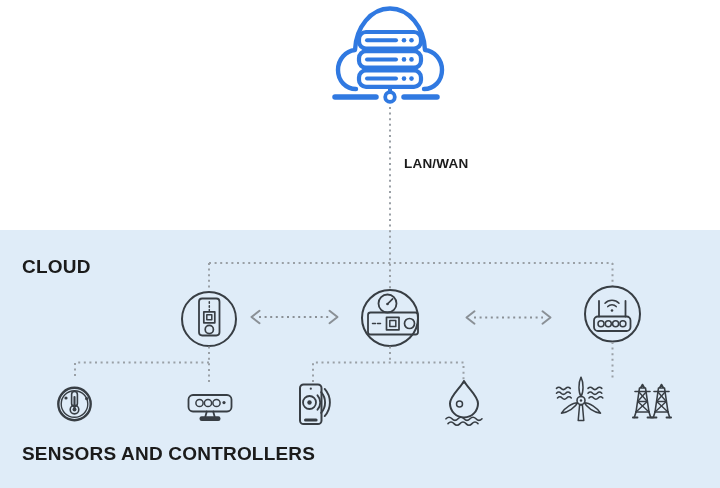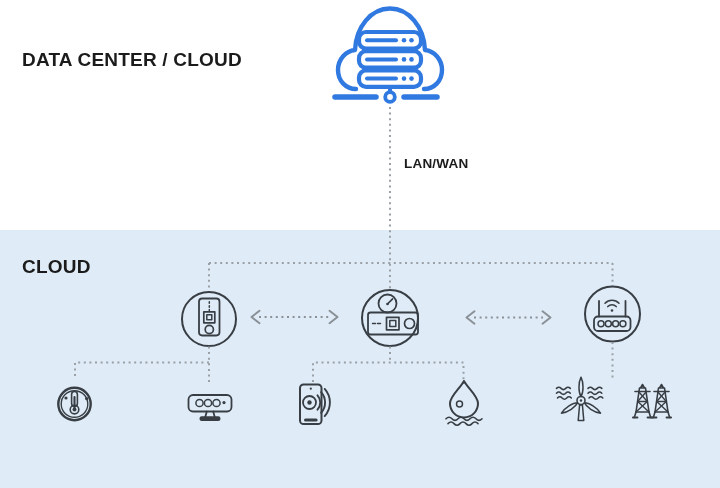--- a/index.html
+++ b/index.html
@@ -215,16 +215,16 @@
         <line class="dark" stroke-width="1.4" x1="4.8" y1="401.5" x2="-6.5" y2="412"></line>
         <line class="dark" stroke-width="1.5" x1="-6.5" y1="412" x2="6.5" y2="412"></line>
         <line class="dark" stroke-width="1.6" x1="-6.5" y1="412" x2="-8.2" y2="417.5"></line>
         <line class="dark" stroke-width="1.6" x1="6.5" y1="412" x2="8.2" y2="417.5"></line>
         <line class="dark" stroke-width="1.8" x1="-9.6" y1="417.5" x2="-5" y2="417.5"></line>
         <line class="dark" stroke-width="1.8" x1="5" y1="417.5" x2="9.6" y2="417.5"></line>
       </g>
     </g>
   </svg>
 
-  <div class="label label-zone lbl-datacenter">DATA CENTER / CLOUD</div>
   <div class="label label-connector lbl-lanwan">LAN/WAN</div>
   <div class="label label-zone lbl-edge">CLOUD</div>
+  <div class="label label-zone lbl-sensors">SENSORS AND CONTROLLERS</div>
 </div>
 
 </body></html>

